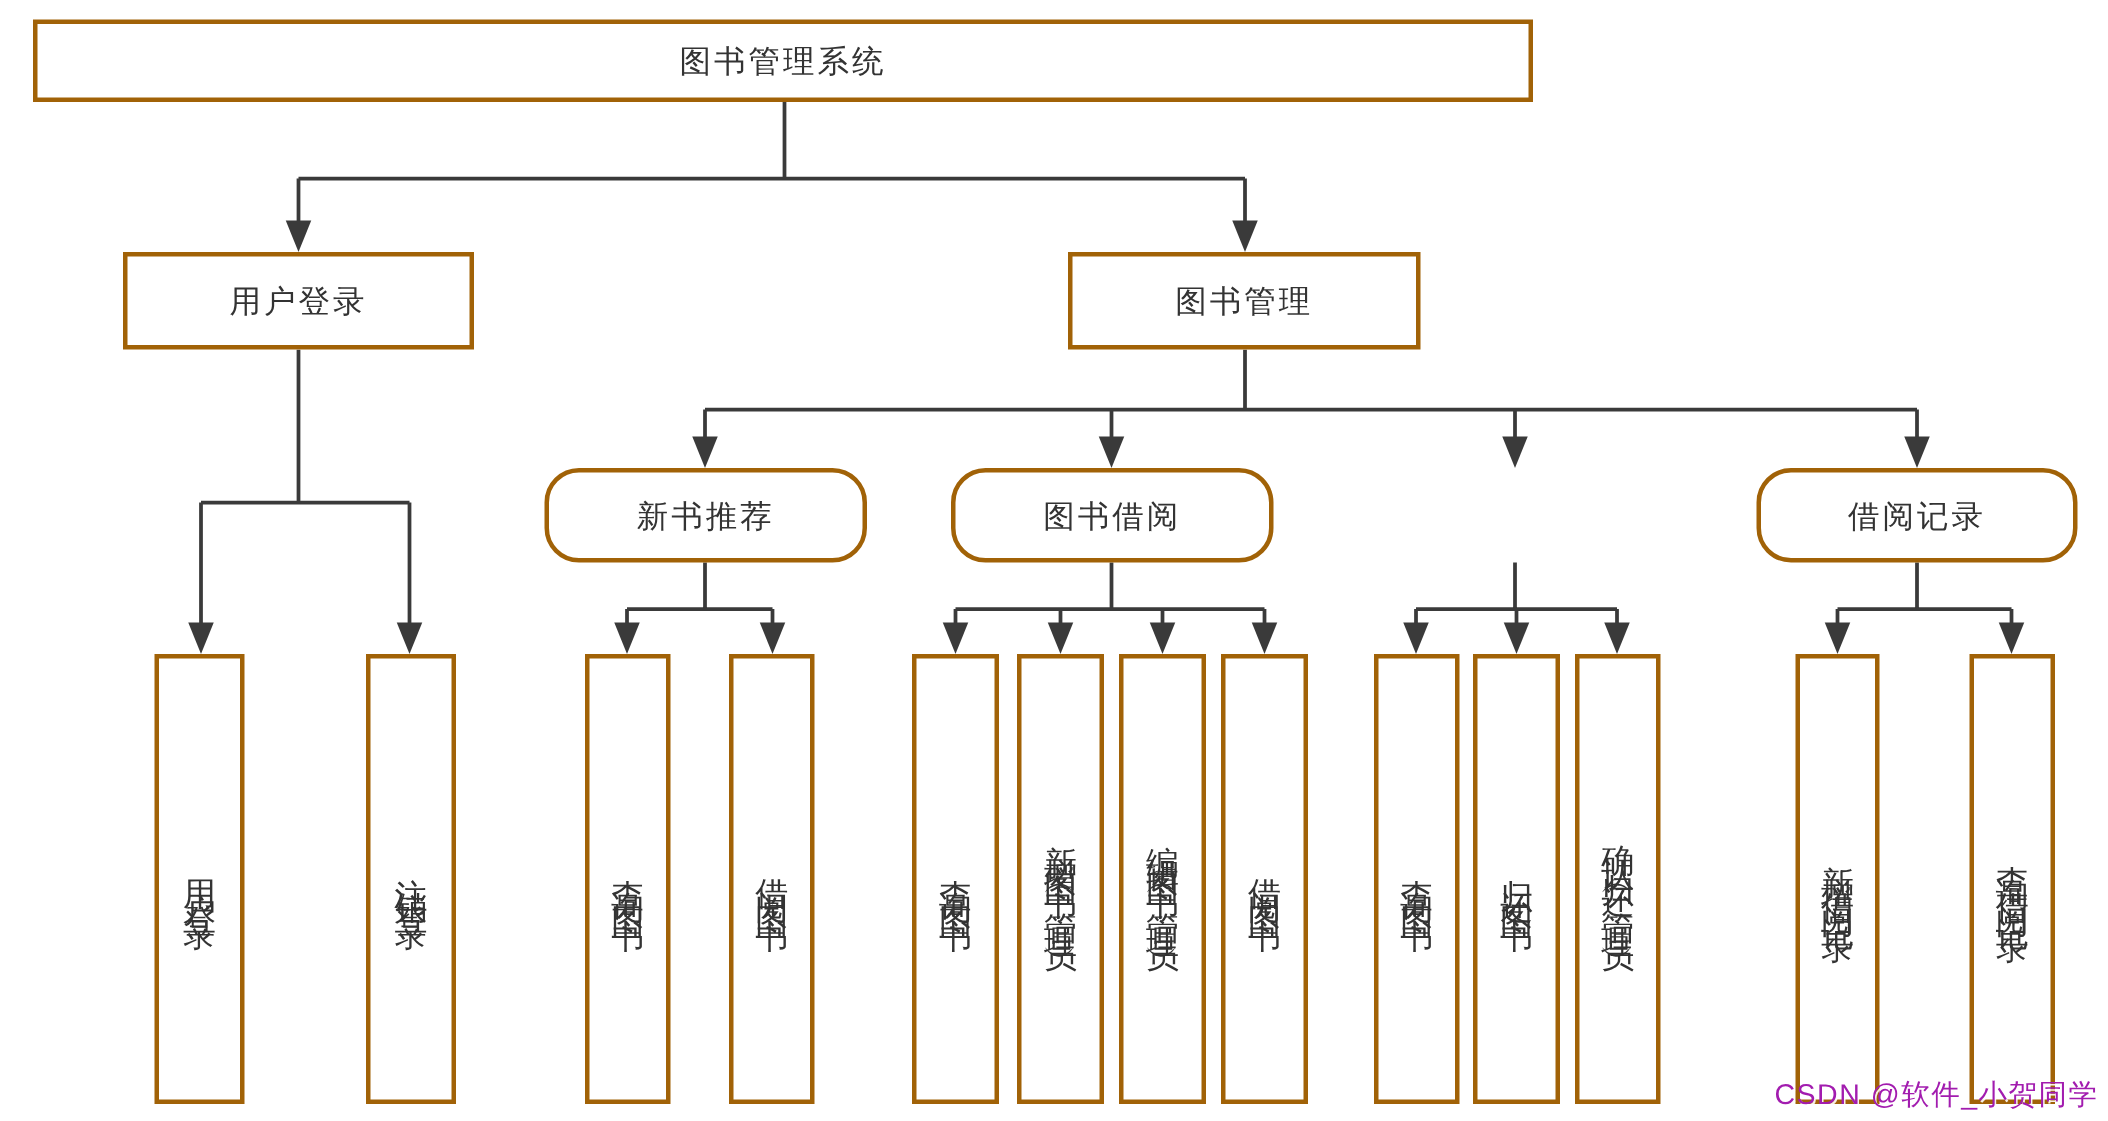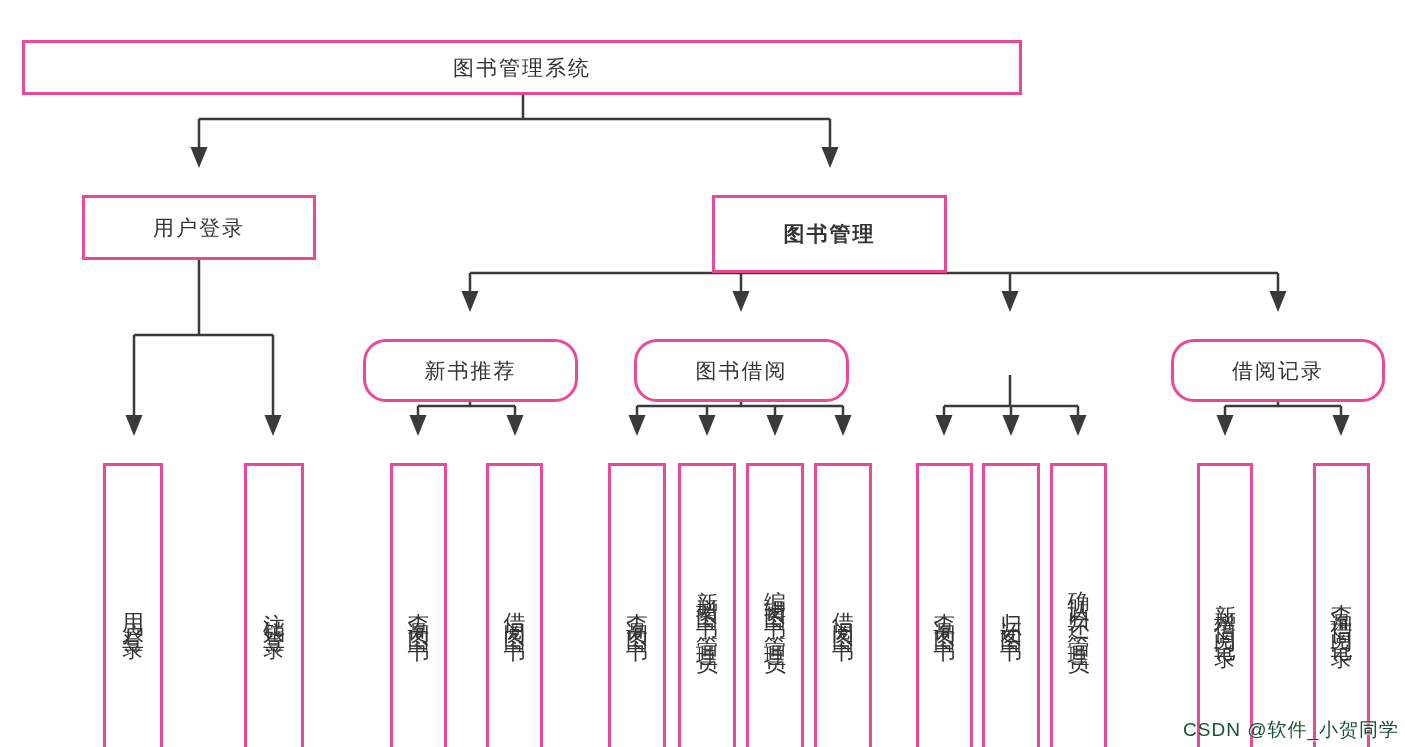--- a/index.html
+++ b/index.html
@@ -17,45 +17,44 @@
   }
   #connector-svg {
     position: absolute;
     left: 0; top: 0;
     width: 1405px; height: 747px;
     pointer-events: none;
   }
   .box {
     position: absolute;
     box-sizing: border-box;
-    border: 3px solid #ec4899;
+    border: 3px solid #a16207;
     background: #ffffff;
     display: flex;
     align-items: center;
     justify-content: center;
     color: #333333;
-    margin-top: 27px;
   }
   .h-label {
     font-size: 21px;
     letter-spacing: 2px;
     white-space: nowrap;
   }
   .v-label {
     writing-mode: vertical-rl;
     text-orientation: mixed;
     font-size: 22px;
     letter-spacing: 9px;
     line-height: 1;
   }
   
   .box-root        { left: 22px;   top: 13px;  width: 1000px; height: 55px; }
   
   .box-user-login  { left: 82px;   top: 168px; width: 234px;  height: 65px; }
-  .box-book-mgmt   { left: 712px;  top: 168px; width: 235px;  height: 78px; font-weight: bold; }
+  .box-book-mgmt   { left: 712px;  top: 168px; width: 235px;  height: 65px; }
   
   .lv3             { top: 312px; height: 63px; border-radius: 23px; }
   .box-new-book    { left: 363px;  width: 215px; }
   .box-book-borrow { left: 634px;  width: 215px; }
   .box-cur-borrow  { left: 903px;  width: 215px; }
   .box-borrow-rec  { left: 1171px; width: 214px; }
   
   .lv4             { top: 436px; height: 300px; }
   .box-a1 { left: 103px;  width: 60px; }
   .box-a2 { left: 244px;  width: 60px; }
@@ -68,21 +67,21 @@
   .box-d1 { left: 916px;  width: 57px; }
   .box-d2 { left: 982px;  width: 58px; }
   .box-d3 { left: 1050px; width: 57px; }
   .box-e1 { left: 1197px; width: 56px; }
   .box-e2 { left: 1313px; width: 57px; }
   .watermark {
     position: absolute;
     right: 6px;
     bottom: 4px;
     font-size: 19px;
-    color: #14532d;
+    color: #a21caf;
     text-shadow: 1px 1px 0 rgba(255,255,255,0.9);
     letter-spacing: 1px;
     white-space: nowrap;
     z-index: 5;
   }
 </style>
 </head>
 <body>
 
 <div id="canvas">

